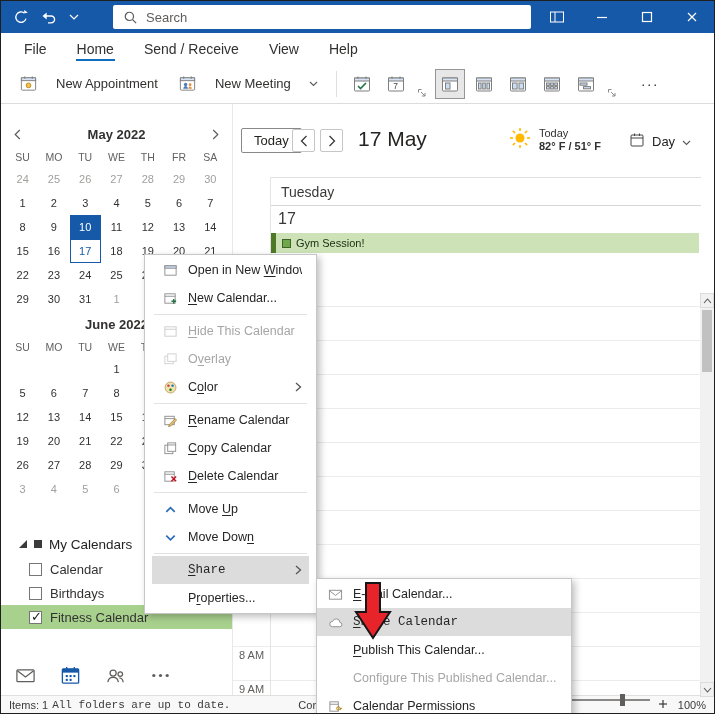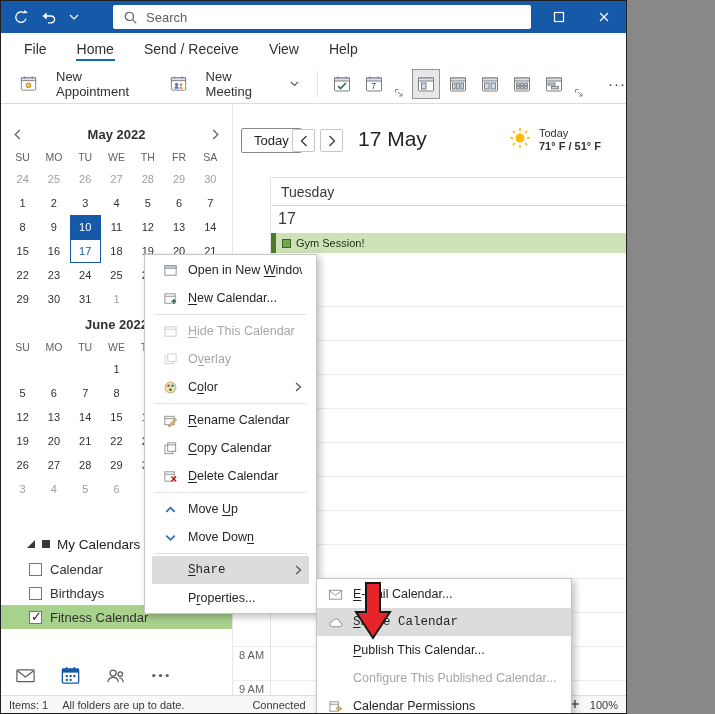--- a/index.html
+++ b/index.html
@@ -1,17 +1,17 @@
 <!DOCTYPE html>
 <html><head>
 <meta charset="utf-8">
 <style>
   *{margin:0;padding:0;box-sizing:border-box}
   body{background:#888;font-family:"Liberation Sans",sans-serif;}
-  .screen{position:relative;width:627px;height:714px;background:#fff;border:1px solid #1f1f1f;overflow:hidden;font-family:"Liberation Sans",sans-serif;}
+  .screen{position:relative;width:715px;height:714px;background:#fff;border:1px solid #1f1f1f;overflow:hidden;font-family:"Liberation Sans",sans-serif;}
   u{text-underline-offset:2px}
 
   
   .titlebar{position:absolute;left:0;top:0;right:0;height:32px;background:#1659A8;display:flex;align-items:center;}
   .qat{display:flex;align-items:center;gap:12px;padding-left:12px;}
   .tbicon{display:flex;align-items:center;justify-content:center;}
   .searchbox{position:absolute;left:112px;top:4px;width:418px;height:24px;background:#fff;border-radius:2px;display:flex;align-items:center;gap:8px;padding-left:10px;}
   .search-text{font-size:13px;color:#5f5d5b;}
   .winctl{position:absolute;right:0;top:0;height:32px;display:flex;}
   .wbtn{width:45px;height:32px;display:flex;align-items:center;justify-content:center;}
@@ -40,21 +40,21 @@
   .mc-title{font-size:13px;font-weight:700;color:#323130;}
   .mc-nav{display:flex;align-items:center;}
   .mc-grid{display:grid;grid-template-columns:repeat(7,1fr);}
   .mc-dh{font-size:10.5px;color:#616161;height:20px;line-height:20px;text-align:center;}
   .mc-cell{font-size:11px;color:#323130;height:24px;line-height:24px;text-align:center;}
   .mc-cell.dim{color:#a19f9d;}
   .mc-cell.sel{background:#1659A8;color:#fff;}
   .mc-cell.today{box-shadow:inset 0 0 0 1px #1659A8;color:#1659A8;}
 
   .mycals{position:absolute;left:0;top:530px;width:231px;}
-  .mycals-head{display:flex;align-items:center;gap:7px;height:26px;padding-left:26px;font-size:13.5px;color:#252423;}
+  .mycals-head{display:flex;align-items:center;gap:7px;height:26px;padding-left:18px;font-size:13.5px;color:#252423;}
   .tri{width:0;height:0;border-left:8px solid transparent;border-bottom:8px solid #3b3a39;}
   .sq{width:8px;height:8px;background:#3b3a39;}
   .mycal-item{height:24px;display:flex;align-items:center;gap:8px;padding-left:28px;font-size:13px;color:#323130;}
   .checkbox{width:13px;height:13px;border:1px solid #767676;background:#fff;flex:none;position:relative;}
   .checkbox.checked::after{content:"✓";position:absolute;left:1px;top:-3px;font-size:13px;color:#1b1b1b;}
   .mycal-item.green{background:#A9D18E;}
 
   .modules{position:absolute;left:0;top:653px;width:231px;height:42px;display:flex;align-items:center;gap:24px;padding-left:14px;}
   .mod{display:flex;align-items:center;justify-content:center;}
 
@@ -83,24 +83,24 @@
   .t9{top:682px}
 
   .vscroll{position:absolute;left:699px;top:292px;width:14px;height:404px;background:#f1f1f1;z-index:6;}
   .sarrow{position:absolute;left:0;width:14px;height:15px;display:flex;align-items:center;justify-content:center;background:#f1f1f1;border:1px solid #dcdcdc;}
   .sarrow.up{top:0}
   .sarrow.down{bottom:0}
   .sthumb{position:absolute;left:2px;top:17px;width:10px;height:62px;background:#c1c1c1;}
 
   
   .statusbar{position:absolute;left:0;right:0;bottom:0;height:18px;background:#f8f8f8;border-top:1px solid #e1dfdd;display:flex;align-items:center;padding:0 8px;font-size:11px;color:#3b3a39;z-index:5;}
-  .sb-sync{margin-left:14px;}
+  .sb-sync{margin-left:4px;font-family:Liberation Mono, monospace;}
   .sb-conn{margin-left:68px;}
   .sb-divider{width:1px;height:11px;background:#bbb;margin-left:12px;}
-  .zoom{margin-left:auto;display:flex;align-items:flex-end;gap:8px;}
+  .zoom{margin-left:auto;display:flex;align-items:flex-start;gap:8px;}
   .zoom-track{position:relative;width:82px;height:2px;background:#8a8886;display:block;}
   .zoom-thumb{position:absolute;left:52px;top:-5px;width:5px;height:12px;background:#605e5c;display:block;}
   .zoom-pct{min-width:30px;text-align:right;}
 
   
   .context-menu{position:absolute;left:143px;top:253px;width:173px;background:#fff;border:1px solid #c6c6c6;box-shadow:3px 3px 7px rgba(0,0,0,.25);z-index:40;padding:1px 7px;}
   .submenu{position:absolute;left:315px;top:577px;width:256px;background:#fff;border:1px solid #c6c6c6;box-shadow:3px 3px 7px rgba(0,0,0,.25);z-index:41;padding:1px 0;}
   .cm-item{height:28px;display:flex;align-items:center;padding:0 7px 0 8px;font-size:12.5px;color:#252525;position:relative;background:transparent;}
   .cm-icon{width:20px;height:16px;display:flex;align-items:center;justify-content:center;margin-right:8px;flex:none;}
   .cm-label{flex:1;white-space:nowrap;overflow:hidden;}
@@ -512,21 +512,21 @@
             <line x1="1" y1="11" x2="4" y2="11"></line>
             <line x1="18" y1="11" x2="21" y2="11"></line>
             <line x1="3.9" y1="3.9" x2="6" y2="6"></line>
             <line x1="16" y1="16" x2="18.1" y2="18.1"></line>
             <line x1="18.1" y1="3.9" x2="16" y2="6"></line>
             <line x1="6" y1="16" x2="3.9" y2="18.1"></line>
           </g>
         </svg></span>
     <span>
       <div class="w-label">Today</div>
-      <div class="w-temp">71° F / 51° F</div>
+      <div class="w-temp">82° F / 51° F</div>
     </span>
   </div>
   <div class="view-selector">
     <span><svg viewBox="0 0 16 16" width="16" height="16">
           <rect x="2" y="3" width="12" height="11" rx="1" fill="none" stroke="#444"></rect>
           <line x1="2" y1="6" x2="14" y2="6" stroke="#444"></line>
           <line x1="5.5" y1="1.5" x2="5.5" y2="4" stroke="#444"></line>
           <line x1="10.5" y1="1.5" x2="10.5" y2="4" stroke="#444"></line>
         </svg></span>
     <span>Day</span>

